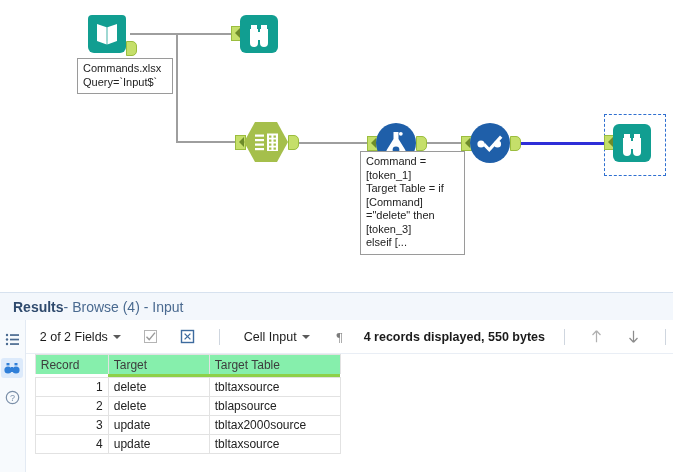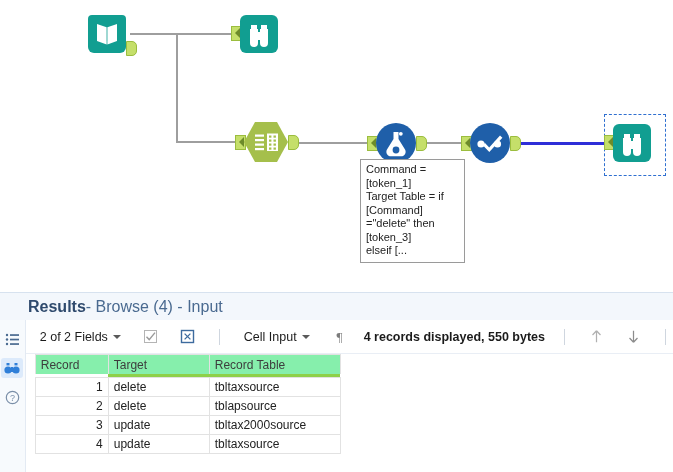--- a/index.html
+++ b/index.html
@@ -50,21 +50,21 @@
   .note{
     position:absolute;background:#ffffff;border:1px solid #9a9a9a;
     font-size:11px;line-height:13.5px;color:#222;padding:3px 5px 4px 5px;
     white-space:pre-line;
   }
 
   
   #results{position:absolute;left:0;top:292px;width:673px;height:180px;background:#ffffff;}
   #results-header{
     height:27px;background:#f3f7fc;border-top:1px solid #d7e2ef;border-bottom:1px solid #dfe7f1;
-    display:flex;align-items:center;padding-left:28px;font-size:16px;color:#3d5a80;
+    display:flex;align-items:center;padding-left:13px;font-size:14px;color:#3d5a80;
   }
   #results-header .b{font-weight:bold;color:#2f4a6d;}
   #results-header .rest{color:#4a6a90;}
 
   #results-body{position:absolute;left:0;top:28px;right:0;bottom:0;display:flex;}
   #icon-rail{
     width:28px;background:#f7fafd;border-right:1px solid #e3eaf3;
     display:flex;flex-direction:column;align-items:center;padding-top:9px;gap:9px;
   }
   .rail-btn{width:22px;height:20px;display:flex;align-items:center;justify-content:center;border-radius:3px;}
@@ -186,21 +186,23 @@
       <svg width="38" height="38" viewBox="0 0 38 38">
         <path d="M11 10 h6 v4 h-6 z" fill="#ffffff"></path>
         <path d="M21 10 h6 v4 h-6 z" fill="#ffffff"></path>
         <path d="M10 14 h8 v14 a4 4 0 0 1 -8 0 z" fill="#ffffff"></path>
         <path d="M20 14 h8 v14 a4 4 0 0 1 -8 0 z" fill="#ffffff"></path>
         <rect x="18" y="17" width="2" height="8" fill="#ffffff"></rect>
       </svg>
     </div>
   </div>
 
-  <div class="note" style="left:360px;top:159px;width:93px;">Command =
+  <div class="note" style="left:77px;top:58px;width:84px;">Commands.xlsx
+Query=`Input$`</div>
+  <div class="note" style="left:360px;top:151px;width:93px;">Command =
 [token_1]
 Target Table = if
 [Command]
 ="delete" then
 [token_3]
 elseif [...</div>
 </div>
 
 <div id="results">
 
@@ -282,21 +284,21 @@
         </div>
         <div class="tb-sep"></div>
       </div>
 
       <div id="grid">
         <table>
           <thead>
             <tr>
               <th class="col-record">Record</th>
               <th class="col-command">Target</th>
-              <th class="col-target">Record Table</th>
+              <th class="col-target">Target Table</th>
             </tr>
             <tr class="typebar">
               <td></td>
               <td class="g"></td>
               <td class="g"></td>
             </tr>
           </thead>
           <tbody>
             <tr>
               <td class="rec">1</td>

